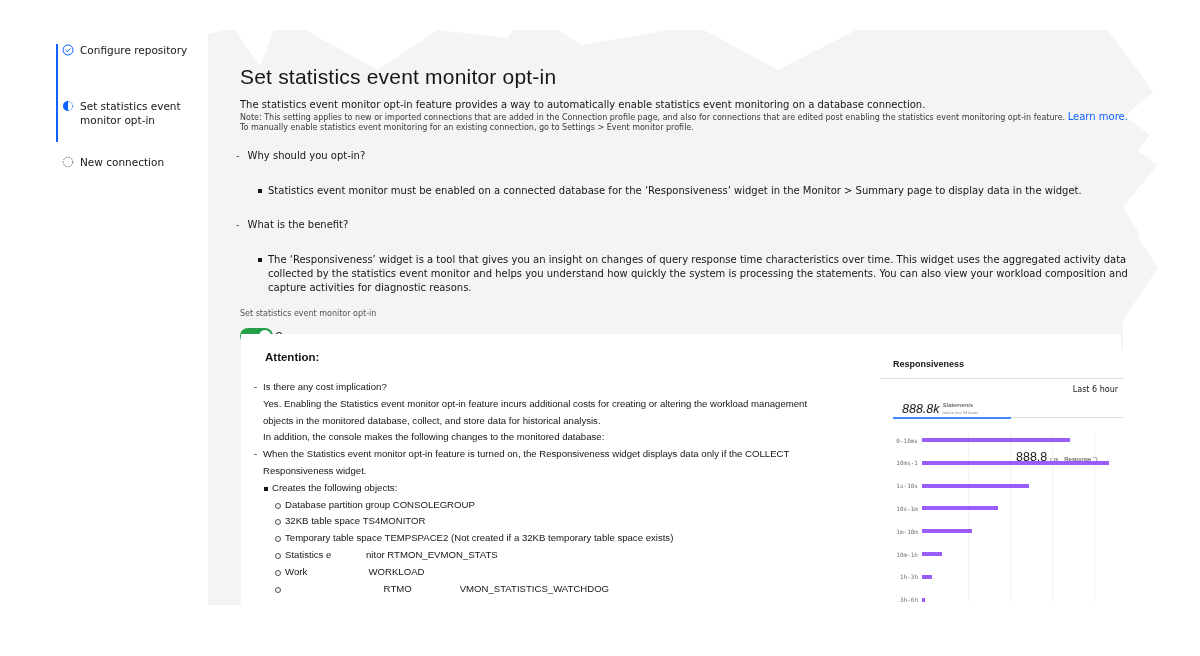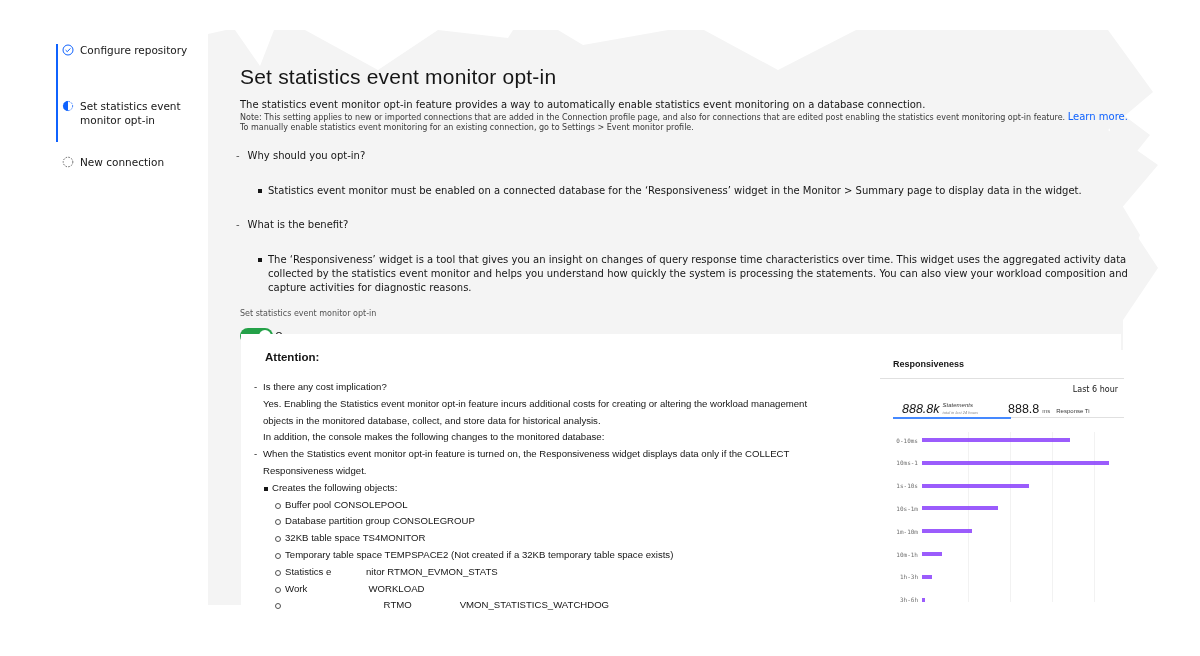--- a/index.html
+++ b/index.html
@@ -63,21 +63,21 @@
   .widget { position: absolute; left: 880px; top: 350px; width: 252px; height: 260px; background: #ffffff; }
   .widget .title { position: absolute; left: 13px; top: 9px; font-size: 9px; font-weight: bold; color: #161616; font-family: "Liberation Sans", sans-serif; }
   .widget .sep { position: absolute; left: 0; top: 28px; width: 244px; height: 1px; background: #e0e0e0; }
   .widget .range { position: absolute; right: 14px; top: 35px; font-size: 8px; color: #161616; }
   .kpi { position: absolute; top: 52px; display: flex; align-items: flex-end; gap: 3px; font-family: "Liberation Sans", sans-serif; }
   .kpi .val { font-size: 12.5px; color: #161616; }
   .kpi .unit { font-size: 6px; color: #525252; margin-bottom: 2px; }
   .kpi .lbl { font-size: 6px; color: #393939; line-height: 7px; }
   .kpi .lbl small { display: block; font-size: 4px; color: #8d8d8d; }
   .kpi.k1 { left: 22px; font-style: italic; }
-  .kpi.k2 { left: 128px; }
+  .kpi.k2 { left: 136px; margin-top: 48px; }
   .kpi-underline-active { position: absolute; left: 13px; top: 67px; width: 118px; height: 1.5px; background: #4589ff; }
   .kpi-underline { position: absolute; left: 131px; top: 67px; width: 113px; height: 1px; background: #e0e0e0; }
   .gridline { position: absolute; top: 82px; width: 1px; height: 170px; background: #f2f2f2; }
   .bar-row { position: absolute; left: 0; height: 12px; display: flex; align-items: center; }
   .bar-row .blabel { width: 42px; text-align: right; font-family: "DejaVu Sans Mono", monospace; font-size: 6px; color: #6f6f6f; padding-right: 4px; }
   .bar-row .bar { height: 4px; background: #8a3ffc; opacity: 0.85; }
 </style>
 </head>
 <body>
 
@@ -163,21 +163,20 @@
       <div style="white-space:nowrap;">Yes. Enabling the Statistics event monitor opt-in feature incurs additional costs for creating or altering the workload management</div>
       <div>objects in the monitored database, collect, and store data for historical analysis.</div>
       <div>In addition, the console makes the following changes to the monitored database:</div>
     </div>
     <div class="item">
       <span class="dash">-</span>
       <div style="white-space:nowrap;">When the Statistics event monitor opt-in feature is turned on, the Responsiveness widget displays data only if the COLLECT</div>
       <div>Responsiveness widget.</div>
     </div>
     <div class="bullet-sq">Creates the following objects:</div>
-    <div class="circ">Buffer pool CONSOLEPOOL</div>
     <div class="circ">Database partition group CONSOLEGROUP</div>
     <div class="circ">32KB table space TS4MONITOR</div>
     <div class="circ" style="white-space:nowrap;">Temporary table space TEMPSPACE2 (Not created if a 32KB temporary table space exists)</div>
     <div class="circ" style="white-space:pre;">Statistics e&nbsp;&nbsp;&nbsp;&nbsp;&nbsp;&nbsp;&nbsp;&nbsp;&nbsp;&nbsp;&nbsp;&nbsp;&nbsp;nitor RTMON_EVMON_STATS</div>
     <div class="circ" style="white-space:pre;">Work&nbsp;&nbsp;&nbsp;&nbsp;&nbsp;&nbsp;&nbsp;&nbsp;&nbsp;&nbsp;&nbsp;&nbsp;&nbsp;&nbsp;&nbsp;&nbsp;&nbsp;&nbsp;&nbsp;&nbsp;&nbsp;&nbsp;&nbsp;WORKLOAD</div>
     <div class="circ" style="white-space:pre;">&nbsp;&nbsp;&nbsp;&nbsp;&nbsp;&nbsp;&nbsp;&nbsp;&nbsp;&nbsp;&nbsp;&nbsp;&nbsp;&nbsp;&nbsp;&nbsp;&nbsp;&nbsp;&nbsp;&nbsp;&nbsp;&nbsp;&nbsp;&nbsp;&nbsp;&nbsp;&nbsp;&nbsp;&nbsp;&nbsp;&nbsp;&nbsp;&nbsp;&nbsp;&nbsp;&nbsp;&nbsp;RTMO&nbsp;&nbsp;&nbsp;&nbsp;&nbsp;&nbsp;&nbsp;&nbsp;&nbsp;&nbsp;&nbsp;&nbsp;&nbsp;&nbsp;&nbsp;&nbsp;&nbsp;&nbsp;VMON_STATISTICS_WATCHDOG</div>
   </div>
 </div>
 
 <div class="widget">

